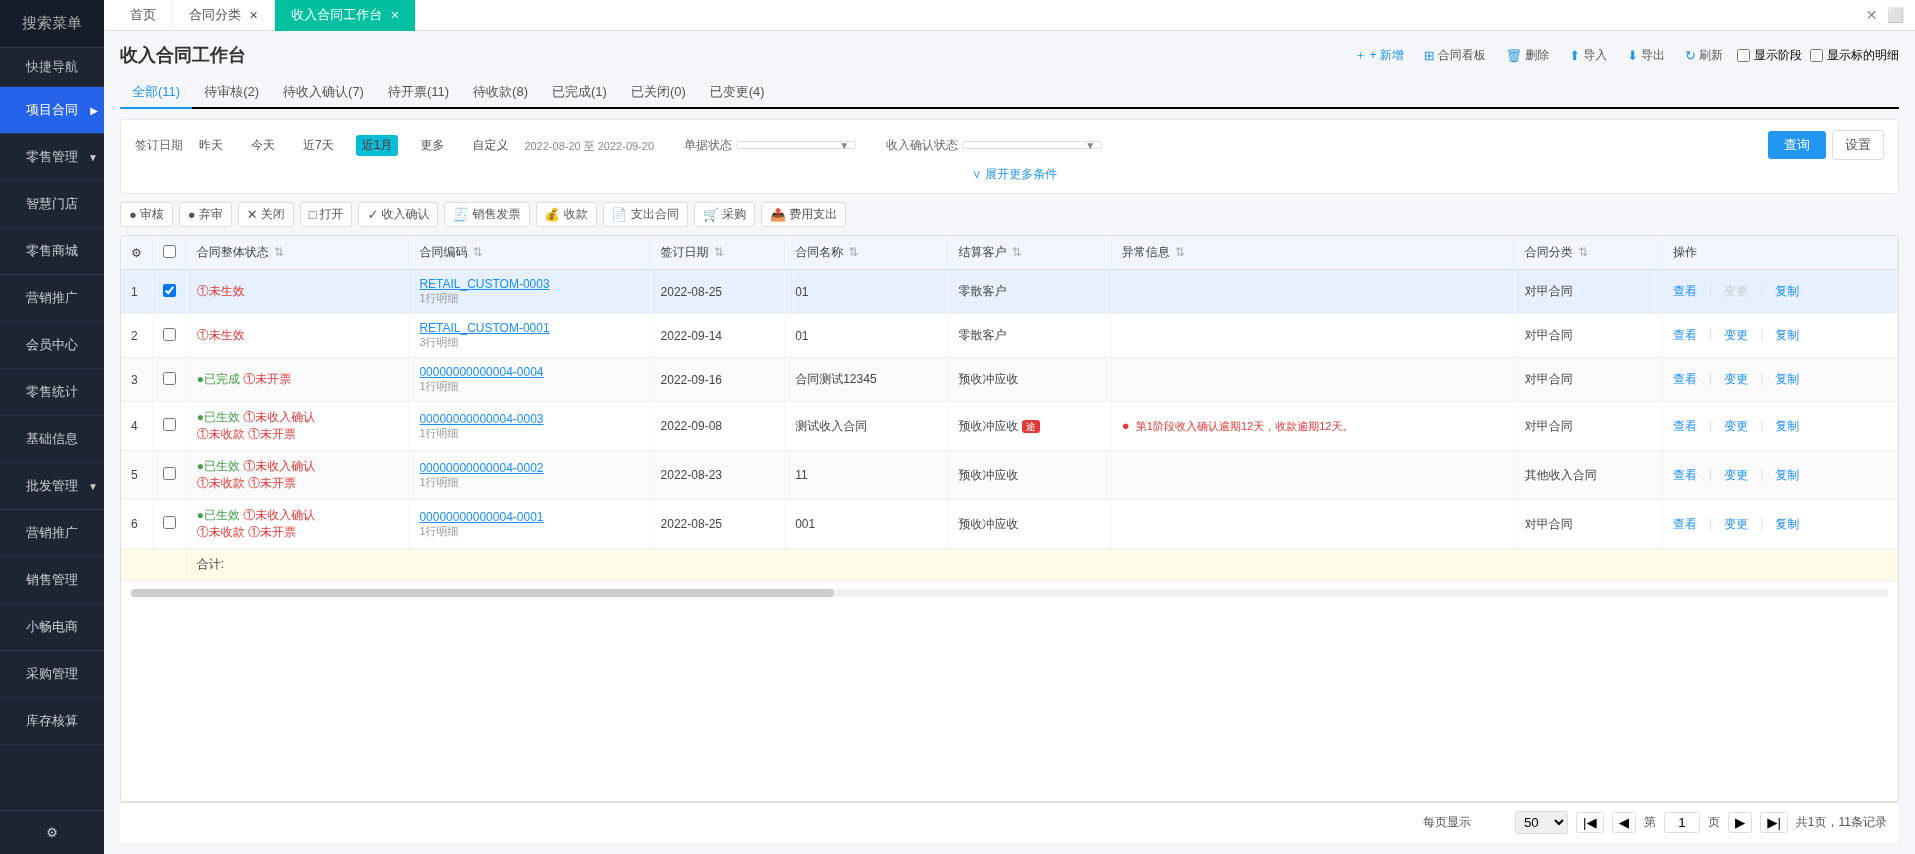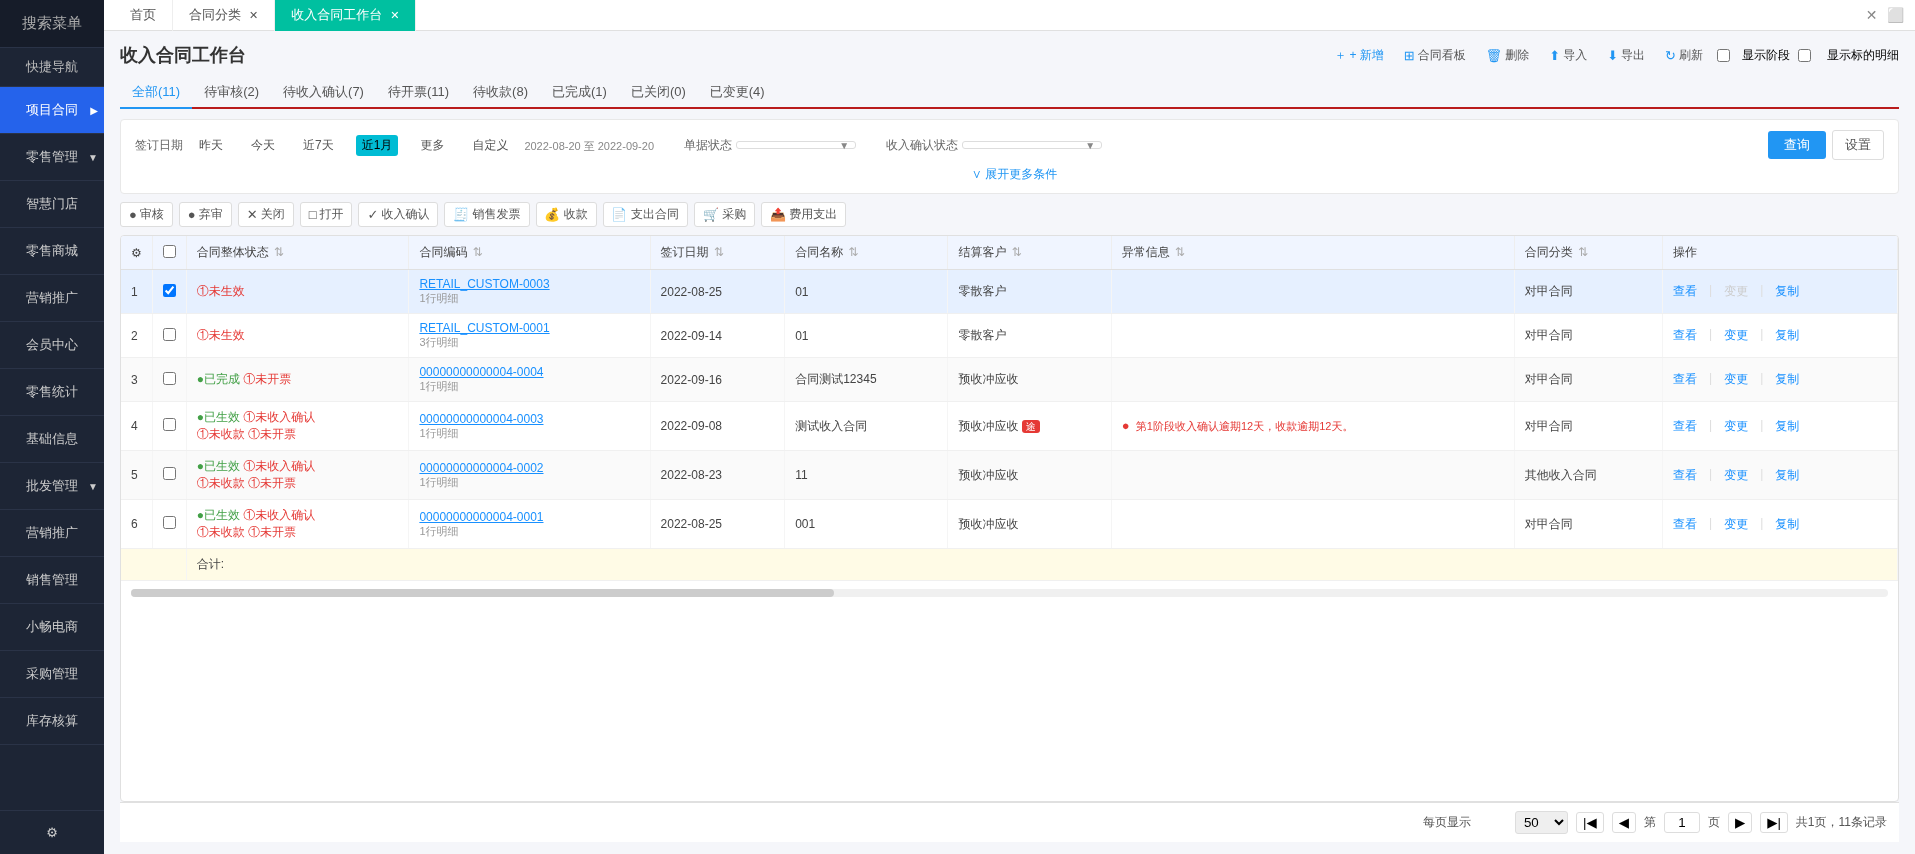--- a/index.html
+++ b/index.html
@@ -30,31 +30,31 @@
 
     
     .page-header { display: flex; align-items: center; justify-content: space-between; margin-bottom: 10px; }
     .page-title { font-size: 18px; font-weight: bold; color: #333; }
     .toolbar { display: flex; align-items: center; gap: 8px; }
     .toolbar-btn { display: flex; align-items: center; gap: 3px; font-size: 12px; color: #555; cursor: pointer; padding: 3px 6px; border-radius: 3px; background: transparent; }
     .toolbar-btn .icon { font-size: 13px; color: #2196f3; }
     .toolbar-new { color: #2196f3; font-weight: 500; }
 
     
-    .sub-tabs { display: flex; gap: 0; margin-bottom: 10px; border-bottom: 2px solid #b91c1c; }
+    .sub-tabs { display: flex; gap: 0; margin-bottom: 10px; border-bottom: 2px solid #000000; }
     .sub-tab { padding: 6px 12px; font-size: 13px; color: #555; cursor: pointer; border-bottom: 2px solid transparent; margin-bottom: -2px; }
     .sub-tab.active { color: #2196f3; border-bottom-color: #2196f3; font-weight: 500; }
 
     
     .filter-bar { background: #fff; border: 1px solid #e8e8e8; border-radius: 4px; padding: 10px 14px; margin-bottom: 8px; }
     .filter-row { display: flex; align-items: center; gap: 10px; flex-wrap: wrap; }
     .filter-label { font-size: 12px; color: #666; }
     .filter-date-btns { display: flex; gap: 16px; align-items: center; }
     .filter-date-btn { font-size: 12px; color: #555; cursor: pointer; padding: 2px 6px; border-radius: 3px; }
-    .filter-date-btn.active { background: #00bcd4; color: #000000; border-radius: 3px; }
+    .filter-date-btn.active { background: #00bcd4; color: #7f1d1d; border-radius: 3px; }
     .filter-date-range { font-size: 11px; color: #888; margin-top: 2px; }
     .filter-select { display: flex; align-items: center; gap: 4px; margin-left: 20px; }
     .filter-select-box { border: 1px solid #ddd; border-radius: 3px; padding: 3px 22px 3px 8px; font-size: 12px; color: #555; background: #fff; cursor: pointer; position: relative; min-width: 120px; }
     .filter-select-box-arrow { font-size: 10px; color: #888; }
     .filter-expand { color: #2196f3; font-size: 12px; cursor: pointer; margin-left: 10px; }
     .query-btn { background: #2196f3; color: #fff; border: none; border-radius: 3px; padding: 5px 16px; font-size: 13px; cursor: pointer; }
     .set-btn { background: #fff; color: #555; border: 1px solid #ddd; border-radius: 3px; padding: 5px 12px; font-size: 13px; cursor: pointer; }
 
     
     .action-row { display: flex; align-items: center; gap: 6px; margin-bottom: 8px; }
@@ -192,25 +192,25 @@
           <span>导入</span>
         </span>
         <span class="toolbar-btn">
           <span class="icon">⬇</span>
           <span>导出</span>
         </span>
         <span class="toolbar-btn">
           <span class="icon">↻</span>
           <span>刷新</span>
         </span>
-        <span style="display:flex;align-items:center;gap:12px;">
+        <span style="display:flex;align-items:center;gap:4px;">
           <input type="checkbox" style="">
           <label>显示阶段</label>
         </span>
-        <span style="display:flex;align-items:center;gap:16px;">
+        <span style="display:flex;align-items:center;gap:4px;">
           <input type="checkbox" style="">
           <label>显示标的明细</label>
         </span>
       </div>
     </div>
 
     <div class="sub-tabs">
       <div class="sub-tab active">全部(11)</div>
       <div class="sub-tab">待审核(2)</div>
       <div class="sub-tab">待收入确认(7)</div>

